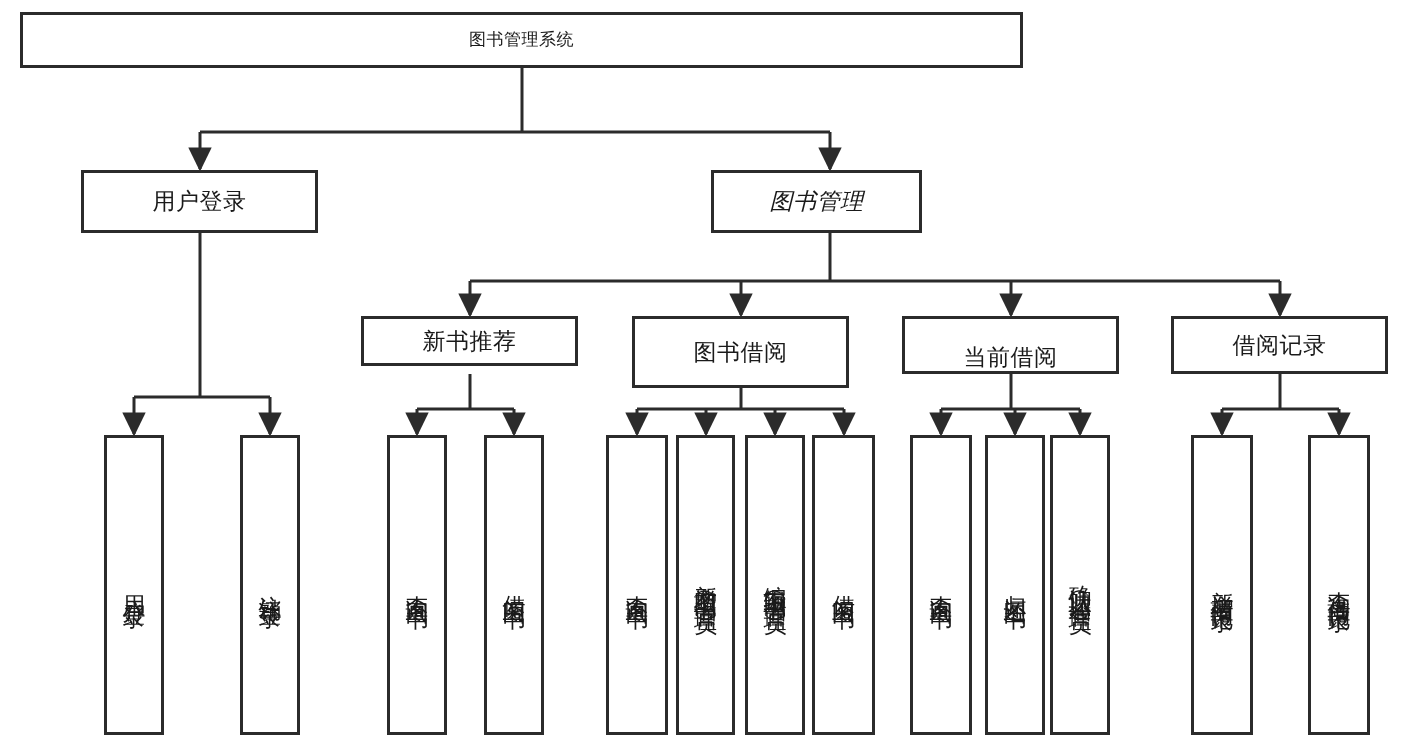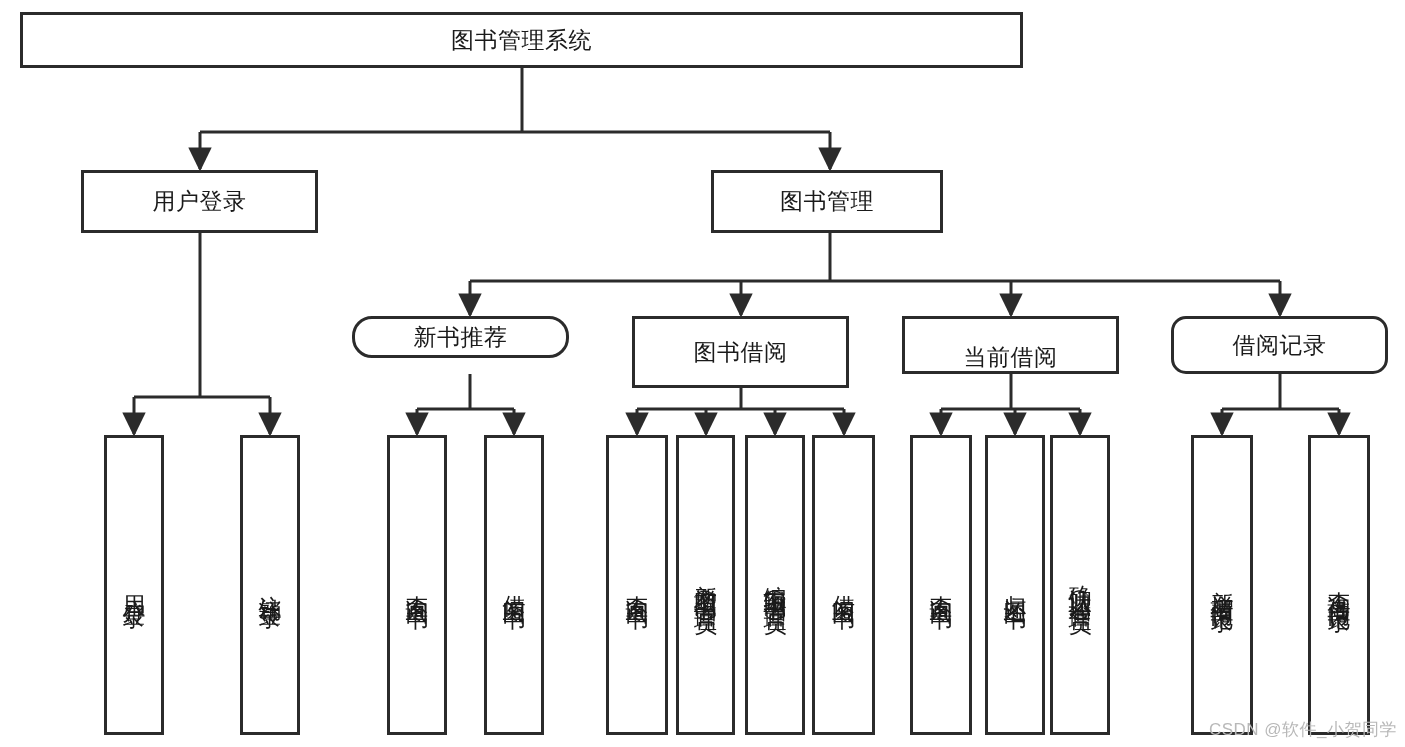--- a/index.html
+++ b/index.html
@@ -39,21 +39,21 @@
     color: #1a1a1a;
     text-align: center;
     line-height: 1.16;
     white-space: pre;
   }
   .node.horiz .label {
     font-size: 23px;
     letter-spacing: 0.5px;
   }
   .node.root .label {
-    font-size: 23px;
+    font-size: 17px;
   }
   .node.vert {
     align-items: center;
     justify-content: center;
   }
   .node.vert .label {
     writing-mode: vertical-rl;
     text-orientation: upright;
     font-size: 23px;
     letter-spacing: 4px;
@@ -116,33 +116,33 @@
         <path d="M1339,409 L1339,434" marker-end="url(#arrow)"></path>
       </g>
   </svg>
   <div id="nodes-layer">
       <div class="node horiz root" style="left: 20px; top: 12px; width: 1003px; height: 56px;">
         <span class="label">图书管理系统</span>
       </div>
       <div class="node horiz" style="left: 81px; top: 170px; width: 237px; height: 63px;">
         <span class="label">用户登录</span>
       </div>
-      <div class="node horiz" style="left: 711px; top: 170px; width: 232px; height: 63px;">
+      <div class="node horiz" style="left: 711px; top: 170px; width: 211px; height: 63px; font-style: italic;">
         <span class="label">图书管理</span>
       </div>
-      <div class="node horiz" style="left: 352px; top: 316px; width: 217px; height: 42px; border-radius: 20px;">
+      <div class="node horiz" style="left: 361px; top: 316px; width: 217px; height: 50px;">
         <span class="label">新书推荐</span>
       </div>
       <div class="node horiz" style="left: 632px; top: 316px; width: 217px; height: 72px;">
         <span class="label">图书借阅</span>
       </div>
       <div class="node horiz" style="left: 902px; top: 316px; width: 217px; height: 58px; align-items: flex-end;">
         <span class="label">当前借阅</span>
       </div>
-      <div class="node horiz" style="left: 1171px; top: 316px; width: 217px; height: 58px; border-radius: 15px;">
+      <div class="node horiz" style="left: 1171px; top: 316px; width: 217px; height: 58px;">
         <span class="label">借阅记录</span>
       </div>
       <div class="node vert" style="left: 104px; top: 435px; width: 60px; height: 300px;">
         <span class="label">用户登录</span>
       </div>
       <div class="node vert" style="left: 240px; top: 435px; width: 60px; height: 300px;">
         <span class="label">注销登录</span>
       </div>
       <div class="node vert" style="left: 387px; top: 435px; width: 60px; height: 300px;">
         <span class="label">查询图书</span>
@@ -171,14 +171,13 @@
       <div class="node vert" style="left: 1050px; top: 435px; width: 60px; height: 300px;">
         <span class="label">确认归还（管理员）</span>
       </div>
       <div class="node vert" style="left: 1191px; top: 435px; width: 62px; height: 300px;">
         <span class="label">新增借阅记录</span>
       </div>
       <div class="node vert" style="left: 1308px; top: 435px; width: 62px; height: 300px;">
         <span class="label">查询借阅记录</span>
       </div>
     </div>
-  <div class="watermark">CSDN @软件_小贺同学</div>
 </div>
 
 </body></html>

